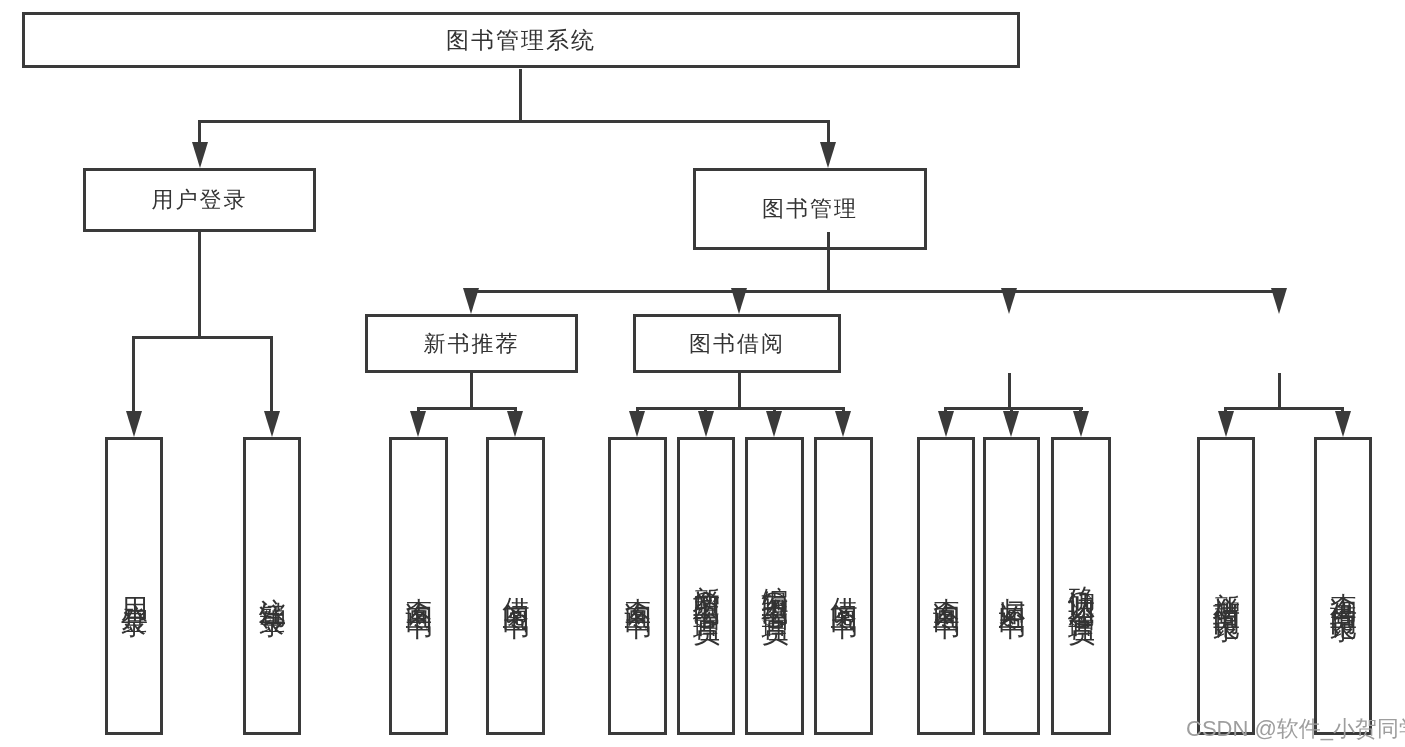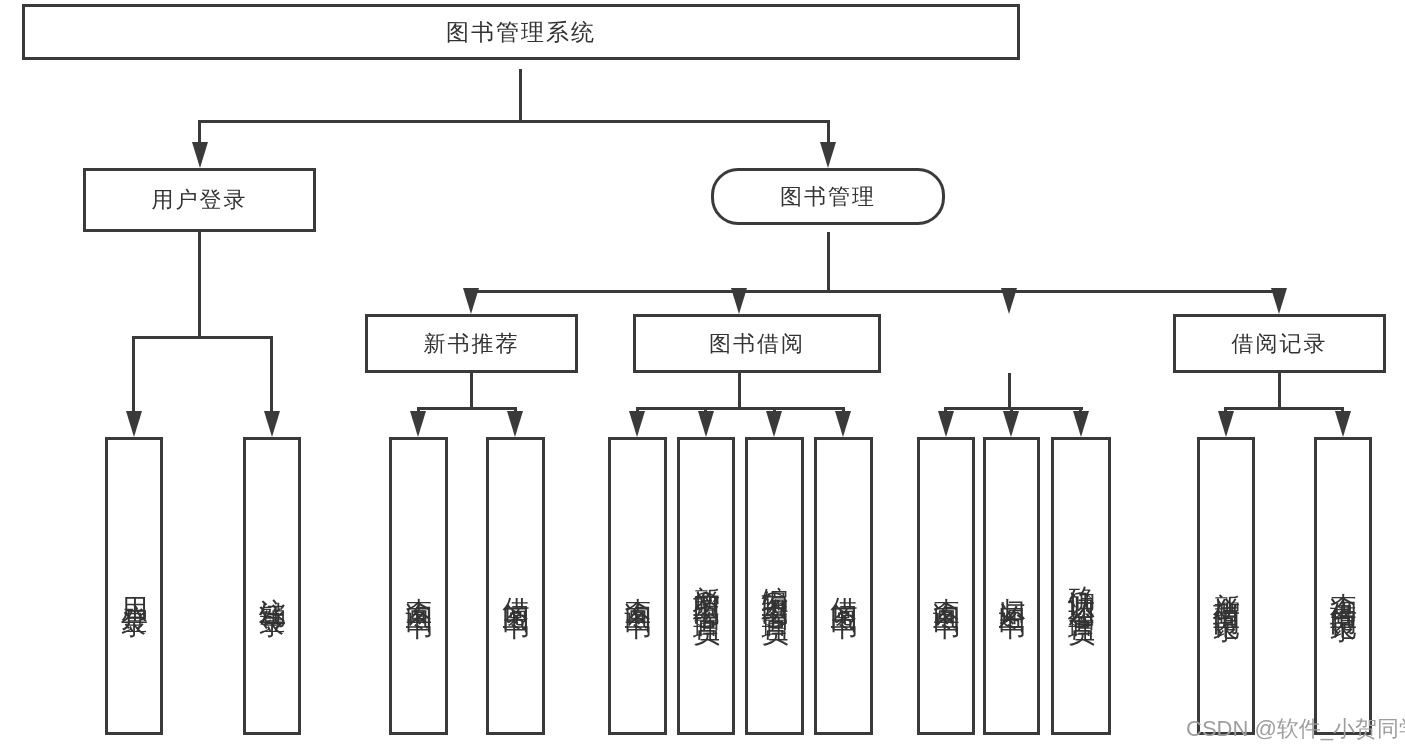--- a/index.html
+++ b/index.html
@@ -56,39 +56,36 @@
     color:var(--wm);
     z-index:50;
     white-space:nowrap;
   }
 </style>
 </head>
 <body>
 
 <div id="canvas">
 
-  <div class="node root" style="left:22px;top:4px;width:998px;height:56px;">
+  <div class="node root" style="left:22px;top:12px;width:998px;height:56px;">
     <span class="lbl">图书管理系统</span>
   </div>
 
   <div class="node" style="left:83px;top:168px;width:233px;height:64px;">
     <span class="lbl">用户登录</span>
   </div>
-  <div class="node" style="left:711px;top:168px;width:234px;height:57px;border-radius:27px;">
+  <div class="node" style="left:693px;top:168px;width:234px;height:82px;">
     <span class="lbl">图书管理</span>
   </div>
 
   <div class="node" style="left:365px;top:314px;width:213px;height:59px;justify-content:center;">
     <span class="lbl">新书推荐</span>
   </div>
-  <div class="node" style="left:633px;top:314px;width:248px;height:59px;">
+  <div class="node" style="left:633px;top:314px;width:208px;height:59px;">
     <span class="lbl">图书借阅</span>
-  </div>
-  <div class="node" style="left:1173px;top:314px;width:213px;height:59px;">
-    <span class="lbl">借阅记录</span>
   </div>
 
   <div class="node leaf" style="left:105px;top:437px;width:58px;height:298px;">
     <span class="lbl">用户登录</span>
   </div>
   <div class="node leaf" style="left:243px;top:437px;width:58px;height:298px;">
     <span class="lbl">注销登录</span>
   </div>
 
   <div class="node leaf" style="left:389px;top:437px;width:59px;height:298px;">

